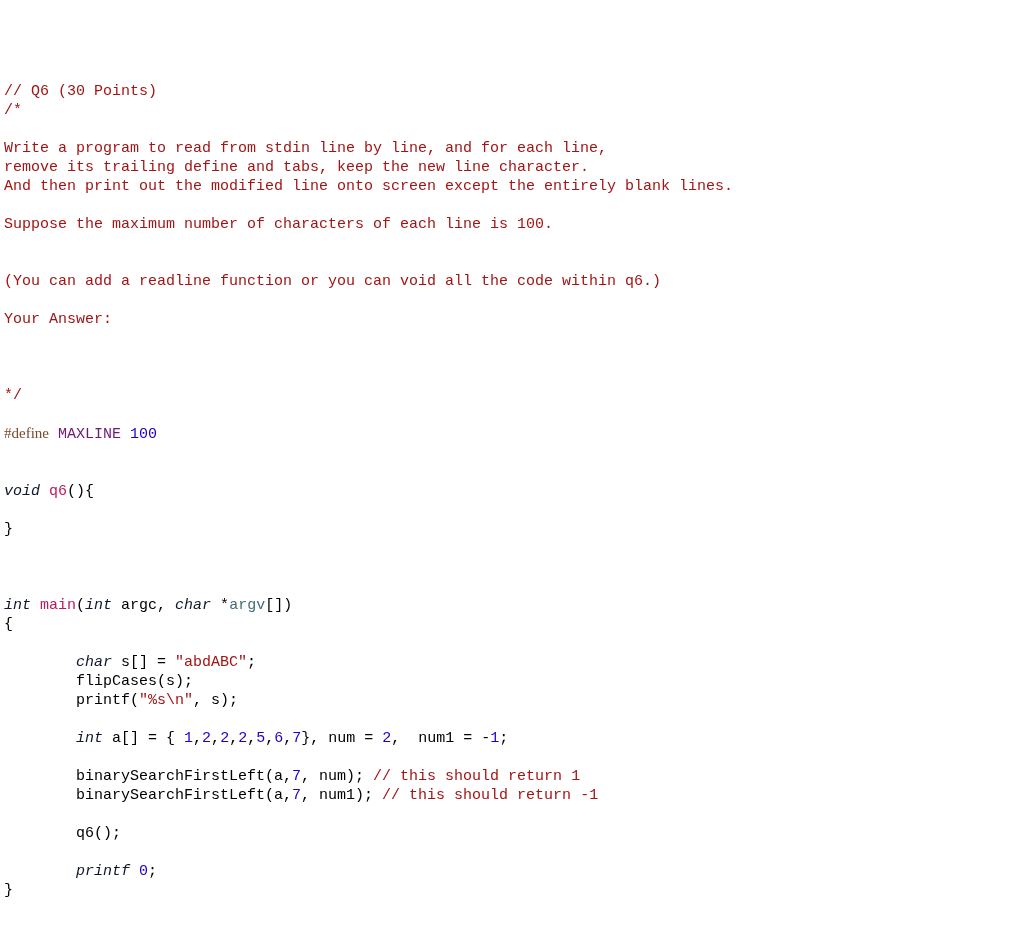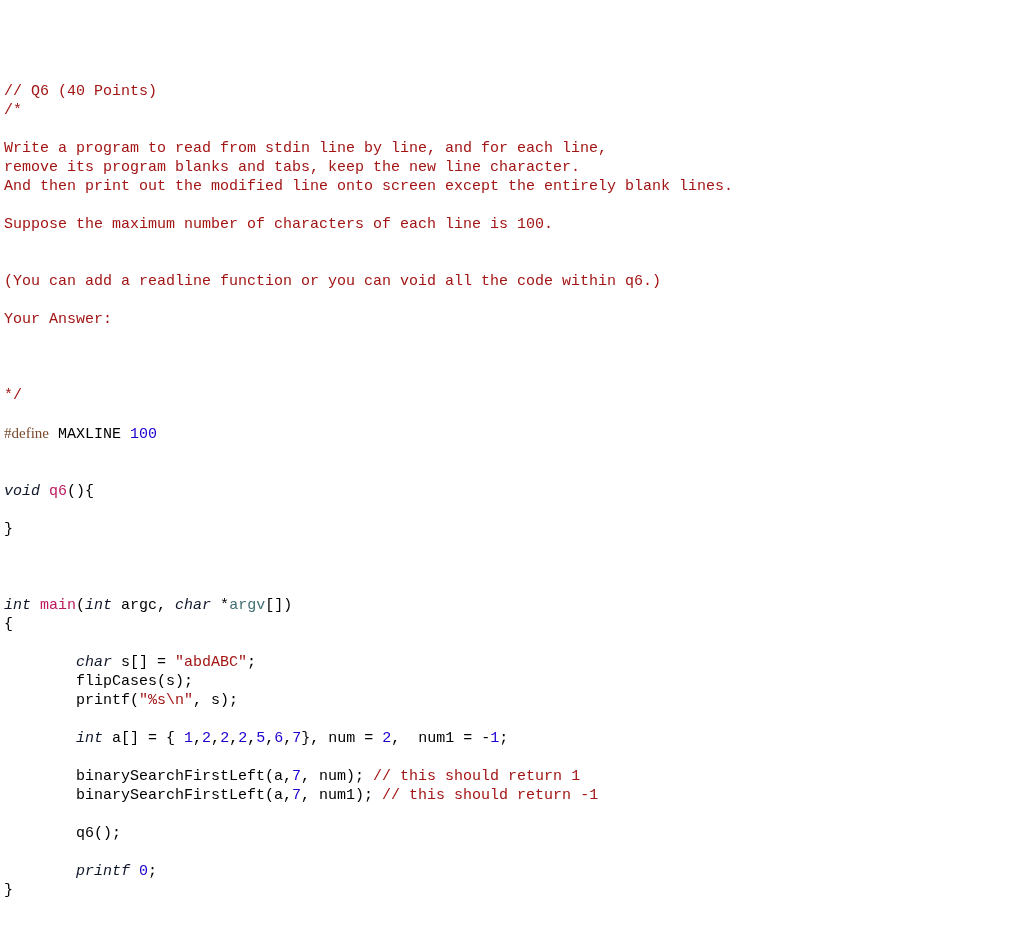--- a/index.html
+++ b/index.html
@@ -11,36 +11,36 @@
     line-height: 19px;
     white-space: pre;
     color: #000000;
     width: 1024px;
     box-sizing: border-box;
   }
   .tok-comment { color: #a31515; }   
   .tok-string  { color: #a31515; }
   .tok-keyword { color: #0f172a; font-style: italic; }   
   .tok-pre     { color: #78492a; font-family: Liberation Serif, serif; }   
-  .tok-macro   { color: #000000; margin-top: 37px; }
+  .tok-macro   { color: #701a75; margin-top: 37px; }
   .tok-func    { color: #be185d; }
   .tok-param   { color: #3f6e74; margin-top: 16px; }   
   .tok-num     { color: #1c00cf; text-align: right; }   
   .tok-plain   { color: #000000; }
 </style>
 </head>
 <body>
 
 
 
-<div><span class="tok-comment">// Q6 (40 Points)</span>
+<div><span class="tok-comment">// Q6 (30 Points)</span>
 <span class="tok-comment">/*</span>
 
 <span class="tok-comment">Write a program to read from stdin line by line, and for each line,</span>
-<span class="tok-comment">remove its program blanks and tabs, keep the new line character.</span>
+<span class="tok-comment">remove its trailing define and tabs, keep the new line character.</span>
 <span class="tok-comment">And then print out the modified line onto screen except the entirely blank lines.</span>
 
 <span class="tok-comment">Suppose the maximum number of characters of each line is 100.</span>
 
 
 <span class="tok-comment">(You can add a readline function or you can void all the code within q6.)</span>
 
 <span class="tok-comment">Your Answer:</span>
 
 

